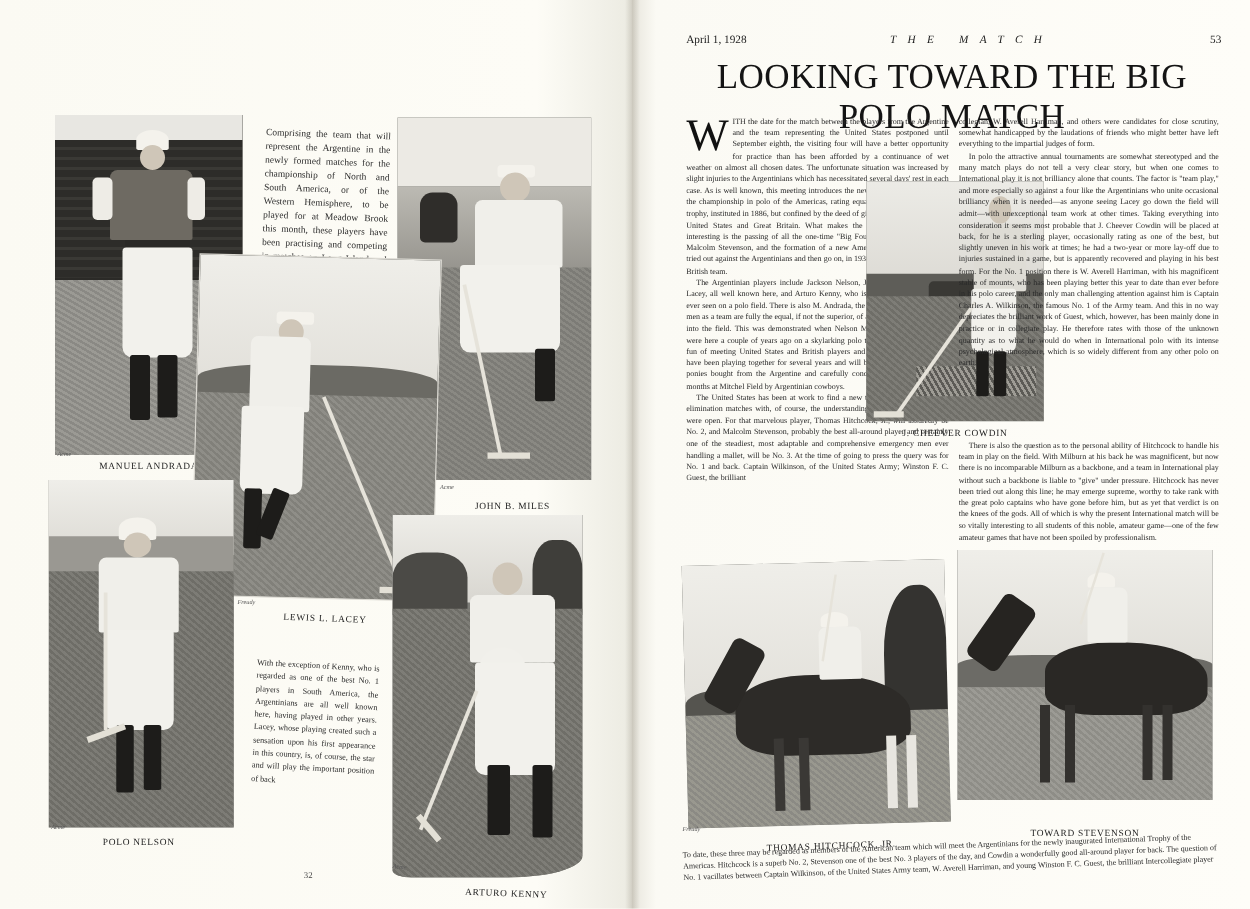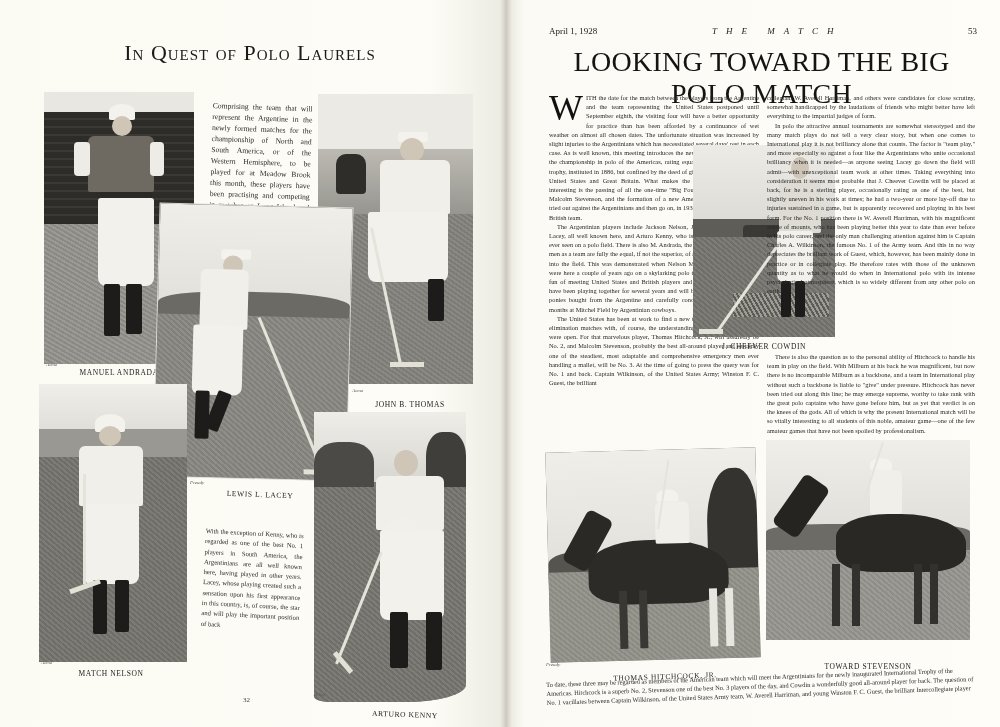--- a/index.html
+++ b/index.html
@@ -52,21 +52,20 @@
     .bottom-caption { position: absolute; left: 546px; top: 680px; width: 430px; font-size: 6.4px; line-height: 9px; color: #2a2a2a; transform: rotate(-2deg); transform-origin: left top; }
   </style>
 </head>
 <body>
 
 <div class="spread">
   <div class="page-left"></div>
   <div class="page-right"></div>
   <div class="gutter"></div>
 
-  <div class="left-title">In Quest of Polo Laurels</div>
 
   <div class="photo" style="left:44px;top:92px;width:150px;height:272px;background:#2b2a27;">
     <div class="sky" style="height:20px;background:#e8e7e2;"></div>
     <div style="position:absolute;left:0;top:20px;width:150px;height:110px;background:repeating-linear-gradient(180deg,#2d2c29 0 6px,#3a3935 6px 8px);"></div>
     <div class="ground" style="height:140px;background:repeating-linear-gradient(30deg,#8a8984 0 2px,#9b9a94 2px 4px);"></div>
     <div class="p-helmet" style="left:65px;top:12px;width:26px;height:16px;"></div>
     <div class="p-head" style="left:68px;top:24px;width:20px;height:20px;"></div>
     <div class="p-shirt" style="left:44px;top:44px;width:66px;height:56px;background:#6e6a62;"></div>
     <div style="position:absolute;left:30px;top:50px;width:16px;height:34px;background:#eeece6;border-radius:4px;"></div>
     <div style="position:absolute;left:106px;top:50px;width:14px;height:34px;background:#eeece6;border-radius:4px;"></div>
@@ -87,21 +86,21 @@
     <div class="ground" style="height:170px;background:repeating-linear-gradient(35deg,#7c7b76 0 2px,#8a8983 2px 4px);"></div>
     <div class="p-helmet" style="left:80px;top:38px;width:30px;height:10px;border-radius:3px;"></div>
     <div class="p-head" style="left:82px;top:44px;width:24px;height:24px;"></div>
     <div class="p-shirt" style="left:62px;top:66px;width:70px;height:54px;"></div>
     <div class="p-breeches" style="left:50px;top:118px;width:80px;height:70px;"></div>
     <div class="p-boot" style="left:110px;top:185px;width:16px;height:42px;"></div>
     <div class="mallet" style="left:52px;top:134px;width:3px;height:138px;transform:rotate(-12deg);"></div>
     <div class="mallet-head" style="left:72px;top:268px;width:34px;height:5px;"></div>
   </div>
   <div class="credit" style="left:352px;top:388px;">Acme</div>
-  <div class="caption" style="left:350px;top:400px;width:120px;">JOHN B. THOMAS</div>
+  <div class="caption" style="left:350px;top:400px;width:120px;">JOHN B. MILES</div>
 
   <div class="photo" style="left:157px;top:206px;width:192px;height:272px;transform:rotate(1.5deg);box-shadow:0 0 0 1px #dcdad3;">
     <div class="sky" style="height:110px;background:linear-gradient(180deg,#efeee9,#e1dfd9);"></div>
     <div style="position:absolute;left:0;top:86px;width:192px;height:30px;background:#6b6a64;border-radius:40% 40% 0 0;"></div>
     <div class="ground" style="height:162px;background:repeating-linear-gradient(40deg,#81807a 0 2px,#8f8e88 2px 4px);"></div>
     <div class="p-helmet" style="left:62px;top:44px;width:30px;height:10px;border-radius:3px;"></div>
     <div class="p-head" style="left:64px;top:50px;width:20px;height:20px;"></div>
     <div class="p-shirt" style="left:42px;top:64px;width:48px;height:60px;"></div>
     <div class="p-breeches" style="left:36px;top:120px;width:50px;height:70px;"></div>
     <div class="p-boot" style="left:40px;top:186px;width:14px;height:48px;"></div>
@@ -121,21 +120,21 @@
     <div class="p-helmet" style="left:56px;top:30px;width:30px;height:18px;"></div>
     <div class="p-head" style="left:60px;top:42px;width:22px;height:20px;"></div>
     <div class="p-shirt" style="left:40px;top:62px;width:64px;height:60px;"></div>
     <div class="p-breeches" style="left:44px;top:120px;width:56px;height:80px;"></div>
     <div class="p-boot" style="left:54px;top:196px;width:14px;height:54px;"></div>
     <div class="p-boot" style="left:76px;top:196px;width:14px;height:52px;"></div>
     <div class="mallet" style="left:44px;top:90px;width:3px;height:110px;"></div>
     <div class="mallet-head" style="left:30px;top:200px;width:32px;height:5px;transform:rotate(-20deg);"></div>
   </div>
   <div class="credit" style="left:41px;top:660px;">Acme</div>
-  <div class="caption" style="left:56px;top:669px;width:110px;">MATCH NELSON</div>
+  <div class="caption" style="left:56px;top:669px;width:110px;">POLO NELSON</div>
 
   <div class="photo" style="left:314px;top:412px;width:152px;height:290px;border-radius:0 0 40% 10% / 0 0 6% 2%;">
     <div class="sky" style="height:70px;background:linear-gradient(180deg,#eeede8,#d8d6d0);"></div>
     <div style="position:absolute;left:0;top:30px;width:60px;height:50px;background:#4b4a46;border-radius:40% 40% 0 0;"></div>
     <div style="position:absolute;right:0;top:20px;width:40px;height:60px;background:#3f3e3a;border-radius:40% 40% 0 0;"></div>
     <div class="ground" style="height:215px;background:repeating-linear-gradient(40deg,#6f6e68 0 2px,#7e7d77 2px 4px);"></div>
     <div class="p-head" style="left:80px;top:38px;width:24px;height:26px;"></div>
     <div class="p-shirt" style="left:62px;top:64px;width:68px;height:54px;"></div>
     <div style="position:absolute;left:70px;top:106px;width:36px;height:30px;background:#f1f0eb;border-radius:50%;"></div>
     <div class="p-breeches" style="left:66px;top:118px;width:64px;height:90px;"></div>

